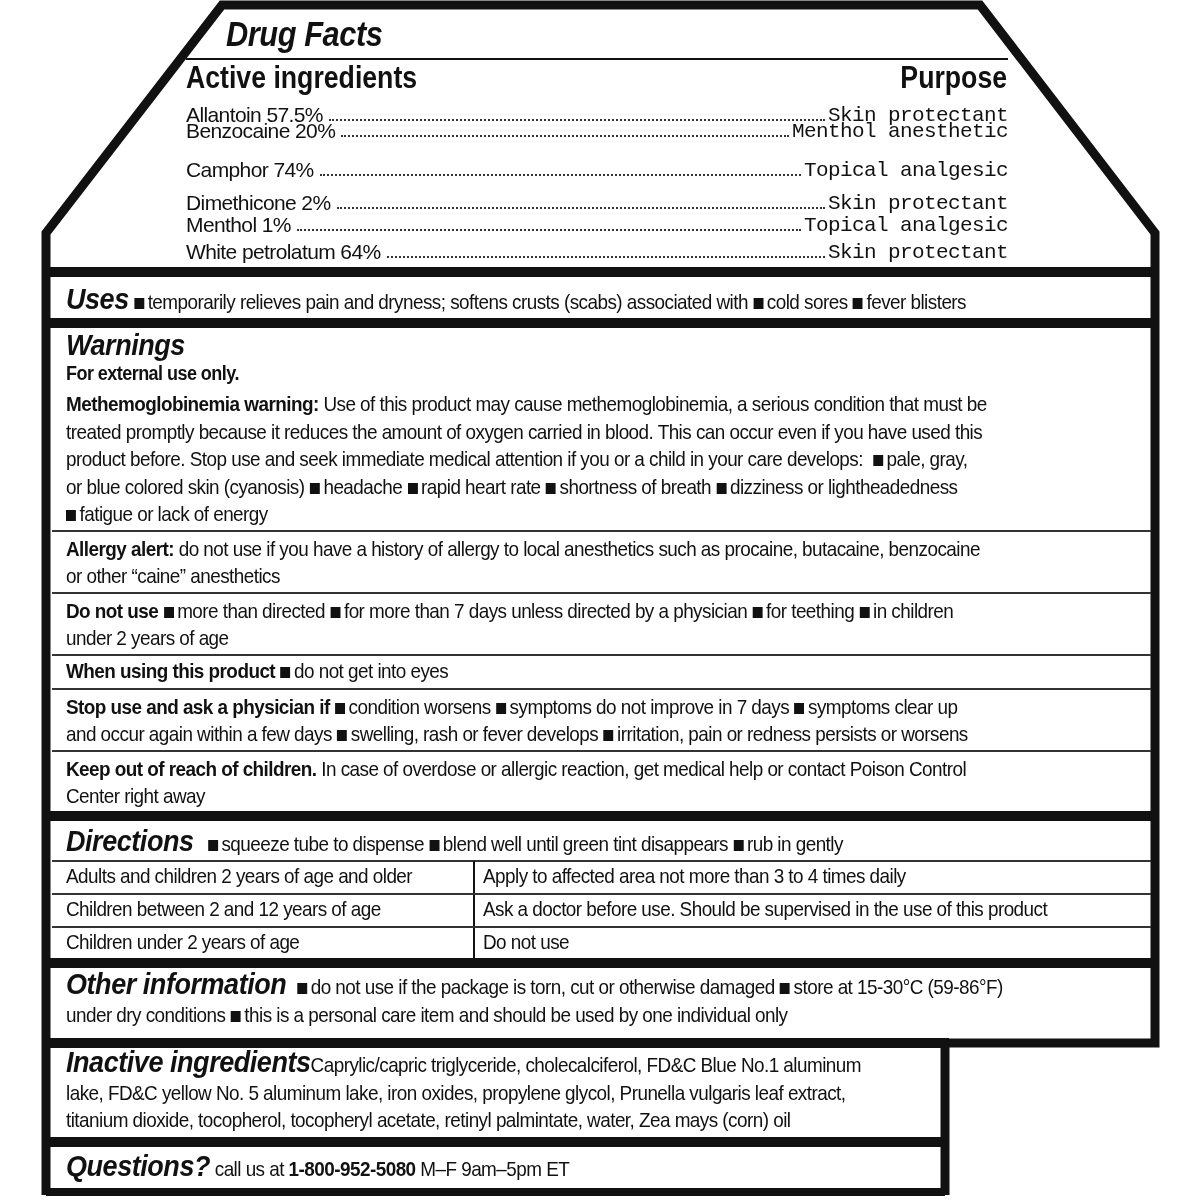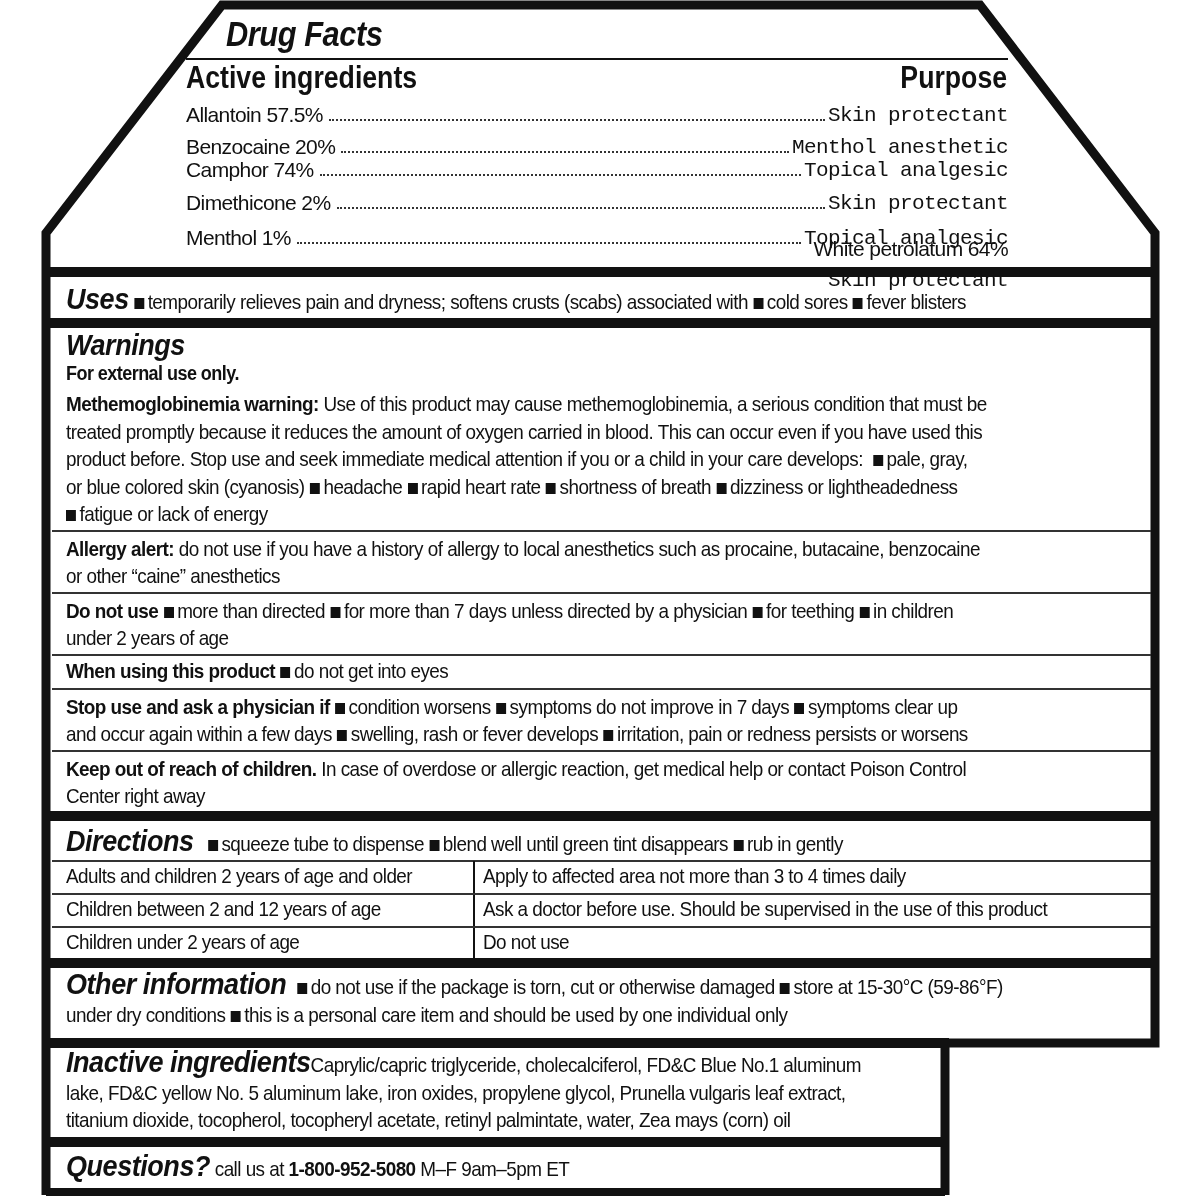--- a/index.html
+++ b/index.html
@@ -32,41 +32,41 @@
 
 <div class="t bold" style="left:186px;top:60px;font-size:31px;transform:scaleX(0.86);transform-origin:left top;">Active ingredients</div>
 <div class="t bold" style="right:193px;top:60px;font-size:31px;transform:scaleX(0.86);transform-origin:right top;">Purpose</div>
 
 <div>
   <div class="ing-row" style="top:100px;">
     <span class="n">Allantoin 57.5%</span>
       <span class="dots"></span>
       <span class="p">Skin protectant</span>
   </div>
-  <div class="ing-row" style="top:132px;">
+  <div class="ing-row" style="top:116px;">
     <span class="n">Benzocaine 20%</span>
       <span class="dots"></span>
       <span class="p">Menthol anesthetic</span>
   </div>
   <div class="ing-row" style="top:155px;">
     <span class="n">Camphor 74%</span>
       <span class="dots"></span>
       <span class="p">Topical analgesic</span>
   </div>
   <div class="ing-row" style="top:188px;">
     <span class="n">Dimethicone 2%</span>
       <span class="dots"></span>
       <span class="p">Skin protectant</span>
   </div>
-  <div class="ing-row" style="top:210px;margin-top:13px;">
+  <div class="ing-row" style="top:210px;">
     <span class="n">Menthol 1%</span>
       <span class="dots"></span>
       <span class="p">Topical analgesic</span>
   </div>
-  <div class="ing-row" style="top:237px;flex-direction:column;">
+  <div class="ing-row" style="top:237px;">
     <span class="n">White petrolatum 64%</span>
       <span class="dots"></span>
       <span class="p">Skin protectant</span>
   </div>
 </div>
 
 <div class="blk" style="left:46px;top:267px;width:1110px;height:10px;"></div>
 
 <div class="t body-text" style="left:66px;top:282px;">
   <span class="hdr" style="font-size:30px;">Uses</span><span class="sq"></span><span>temporarily relieves pain and dryness; softens crusts (scabs) associated with</span><span class="sq"></span><span>cold sores</span><span class="sq"></span><span>fever blisters</span>

